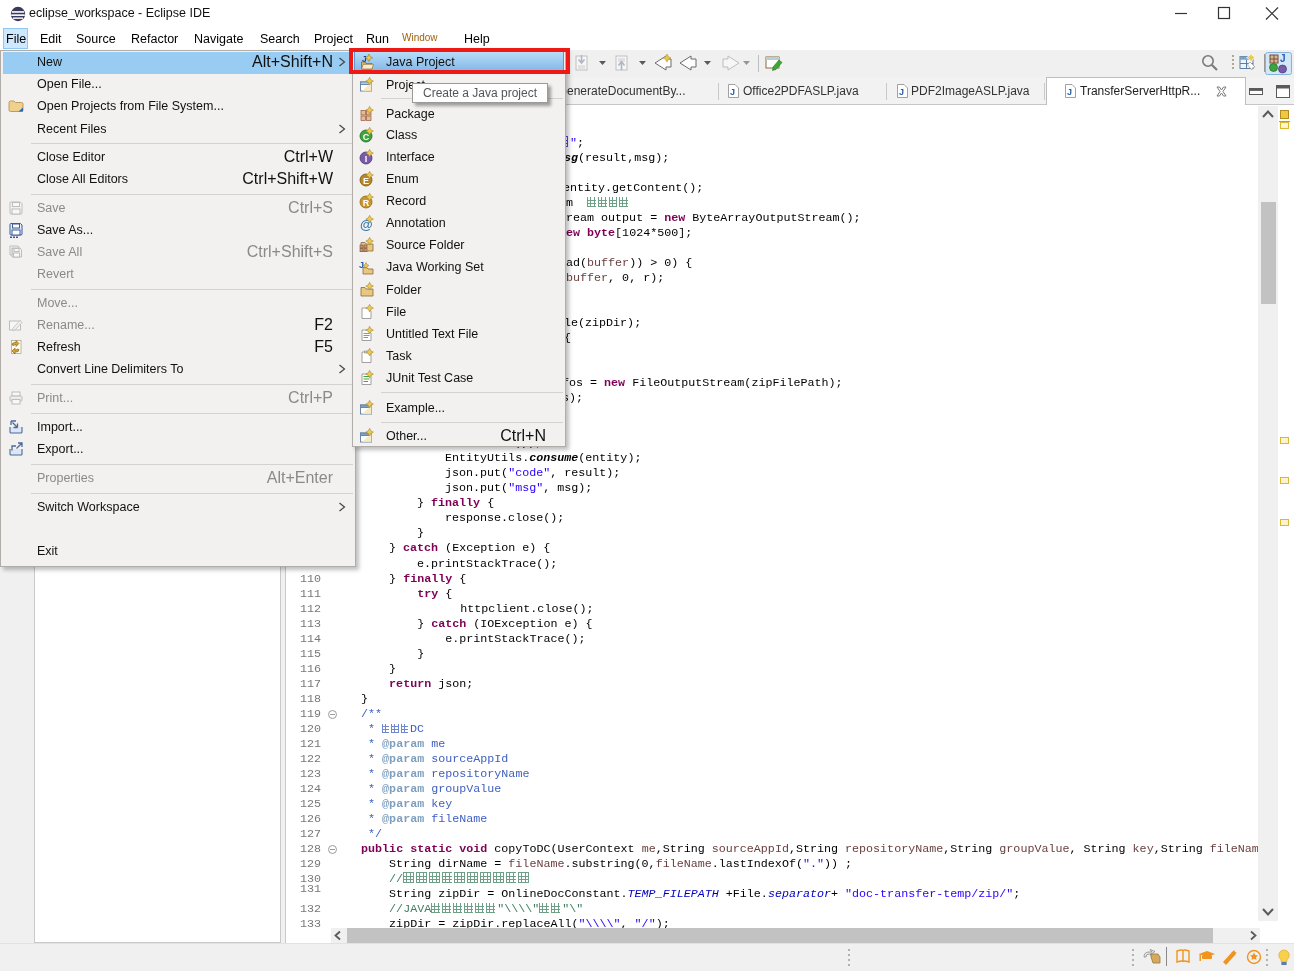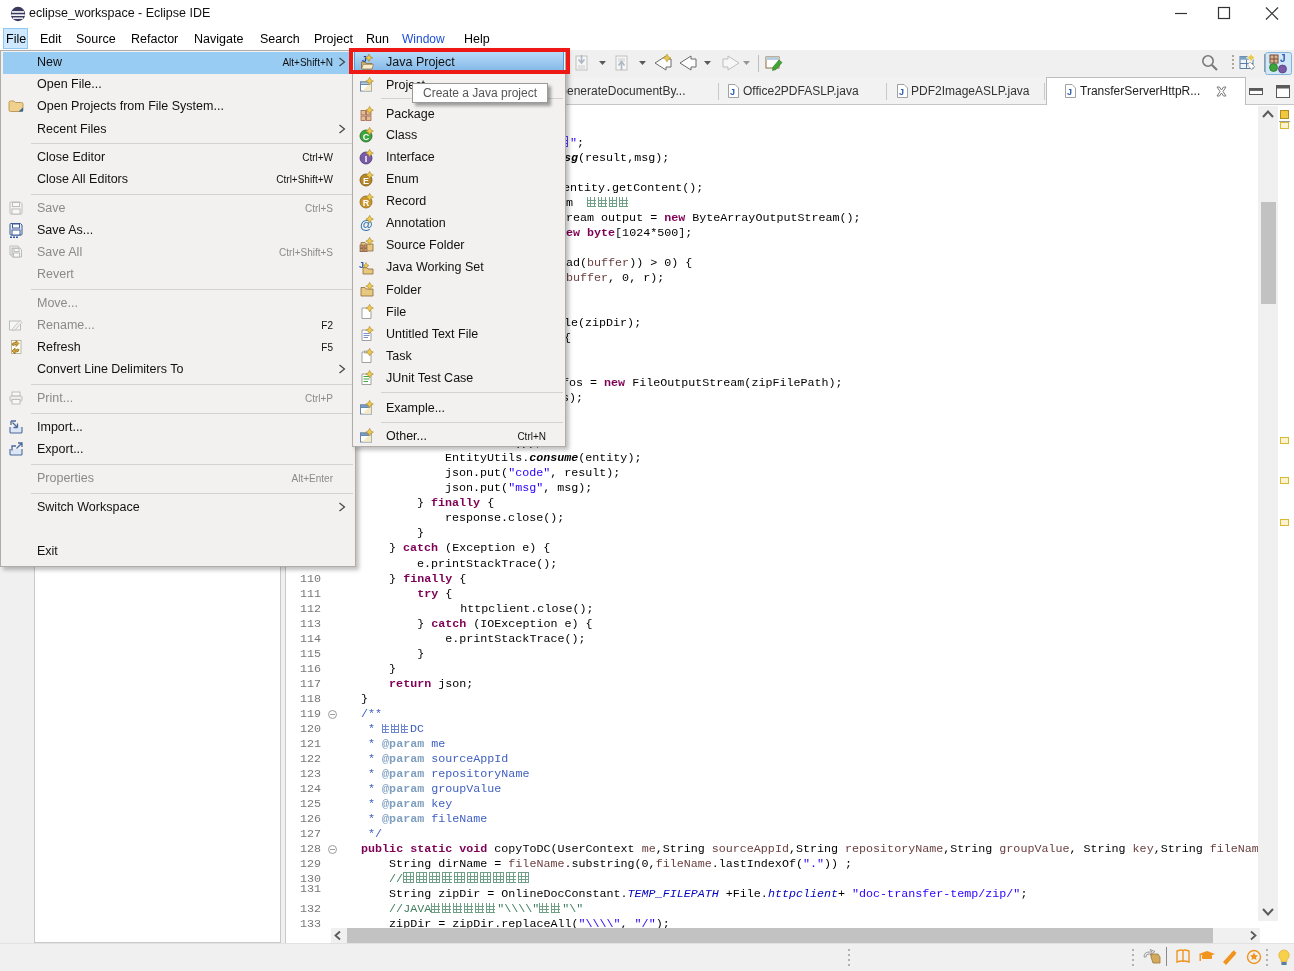--- a/index.html
+++ b/index.html
@@ -13,21 +13,21 @@
 .ct{color:#0000c0;font-weight:normal;font-style:italic}
 .pa{color:#6a3e3e}
 .it{font-style:italic}
 .cjk{display:inline-block;vertical-align:-1px;background:
  repeating-linear-gradient(90deg,currentColor 0 1px,transparent 1px 3.4px),
  repeating-linear-gradient(0deg,currentColor 0 1px,transparent 1px 3.2px);
  opacity:.75}
 .menu{position:absolute;background:#f2f1f0;border:1px solid #b0aca8;box-shadow:3px 3px 4px rgba(0,0,0,.25)}
 .mi{position:absolute;left:0;right:0;height:22px}
 .mi .lab{position:absolute;left:36px;top:50%;transform:translateY(-50%);font-size:12.5px;color:#111}
-.mi .sc{position:absolute;right:22px;top:50%;transform:translateY(-50%);font-size:10px;color:#111}
+.mi .sc{position:absolute;right:22px;top:50%;transform:translateY(-50%);font-size:16px;color:#111}
 .mi.dis .lab,.mi.dis .sc{color:#8a8a8a}
 .sep{position:absolute;left:30px;right:2px;height:1px;background:#d4d2d0}
 .arrow{position:absolute;right:9px;top:50%;transform:translateY(-50%);width:8px;height:10px}
 .icon{position:absolute;left:7px;top:50%;transform:translateY(-50%);width:16px;height:16px}
 .sicon{position:absolute;left:6px;top:50%;transform:translateY(-50%);width:17px;height:17px}
 .smi .lab{left:33px}
 .tabt{position:absolute;top:50%;transform:translateY(-50%);font-size:12px;color:#333;white-space:nowrap}
 </style></head><body>
 <div class="abs" style="left:0;top:0;width:1294px;height:50px;background:#fff"></div>
 <svg class="abs" style="left:10px;top:6px" width="16" height="16" viewBox="0 0 16 16">
@@ -45,21 +45,21 @@
 </svg>
 <div class="abs" style="left:3px;top:28px;width:25px;height:21px;background:#cde8ff;border:1px solid #90c8f2"></div>
 <div class="abs" style="left:6px;top:32px;font-size:12.5px;color:#000">File</div>
 <div class="abs" style="left:40px;top:32px;font-size:12.5px;color:#000">Edit</div>
 <div class="abs" style="left:76px;top:32px;font-size:12.5px;color:#000">Source</div>
 <div class="abs" style="left:131px;top:32px;font-size:12.5px;color:#000">Refactor</div>
 <div class="abs" style="left:194px;top:32px;font-size:12.5px;color:#000">Navigate</div>
 <div class="abs" style="left:260px;top:32px;font-size:12.5px;color:#000">Search</div>
 <div class="abs" style="left:314px;top:32px;font-size:12.5px;color:#000">Project</div>
 <div class="abs" style="left:366px;top:32px;font-size:12.5px;color:#000">Run</div>
-<div class="abs" style="left:402px;top:32px;font-size:12px;color:#1d4ed8">Window</div>
+<div class="abs" style="left:402px;top:32px;font-size:10px;color:#a16207">Window</div>
 <div class="abs" style="left:464px;top:32px;font-size:12.5px;color:#000">Help</div>
 <div class="abs" style="left:0;top:50px;width:1294px;height:27px;background:#f0f0f0"></div>
 <svg class="abs" style="left:570px;top:51px" width="230" height="26" viewBox="0 0 230 26">
 
 <g opacity=".55">
 <rect x="6" y="5" width="11" height="14" fill="#fbfbfb" stroke="#9a9a9a"></rect>
 <line x1="8" y1="15" x2="15" y2="15" stroke="#b0b0b0"></line>
       <line x1="8" y1="17" x2="15" y2="17" stroke="#b0b0b0"></line>
 <path d="M11.5 4 L11.5 11 M8.5 8.5 L11.5 12 L14.5 8.5" fill="none" stroke="#7a8aa0" stroke-width="1.6"></path>
 </g>
@@ -207,21 +207,21 @@
     <div class="abs mono" style="left:47px;top:706.0px">&nbsp;&nbsp;&nbsp;&nbsp;<span class="jd">&nbsp;* <span class="jt">@param</span> fileName</span></div>
     <div class="abs mono" style="left:14px;top:706.0px;width:20.5px;text-align:right;color:#787878">126</div>
     <div class="abs mono" style="left:47px;top:721.0px">&nbsp;&nbsp;&nbsp;&nbsp;<span class="jd">&nbsp;*/</span></div>
     <div class="abs mono" style="left:14px;top:721.0px;width:20.5px;text-align:right;color:#787878">127</div>
     <div class="abs mono" style="left:47px;top:736.0px">&nbsp;&nbsp;&nbsp;&nbsp;<span class="kw">public static void</span> copyToDC(UserContext <span class="pa">me</span>,String <span class="pa">sourceAppId</span>,String <span class="pa">repositoryName</span>,String <span class="pa">groupValue</span>, String <span class="pa">key</span>,String <span class="pa">fileName</span></div>
     <div class="abs mono" style="left:14px;top:736.0px;width:20.5px;text-align:right;color:#787878">128</div>
     <div class="abs mono" style="left:47px;top:751.1px">&nbsp;&nbsp;&nbsp;&nbsp;&nbsp;&nbsp;&nbsp;&nbsp;String dirName = <span class="pa">fileName</span>.substring(0,<span class="pa">fileName</span>.lastIndexOf(<span class="st">"."</span>)) ;</div>
     <div class="abs mono" style="left:14px;top:751.1px;width:20.5px;text-align:right;color:#787878">129</div>
     <div class="abs mono" style="left:47px;top:766.1px">&nbsp;&nbsp;&nbsp;&nbsp;&nbsp;&nbsp;&nbsp;&nbsp;<span class="cm">//<span style="letter-spacing:0"><span class="cjk" style="width:10.8px;height:11px;margin-right:2px"></span><span class="cjk" style="width:10.8px;height:11px;margin-right:2px"></span><span class="cjk" style="width:10.8px;height:11px;margin-right:2px"></span><span class="cjk" style="width:10.8px;height:11px;margin-right:2px"></span><span class="cjk" style="width:10.8px;height:11px;margin-right:2px"></span><span class="cjk" style="width:10.8px;height:11px;margin-right:2px"></span><span class="cjk" style="width:10.8px;height:11px;margin-right:2px"></span><span class="cjk" style="width:10.8px;height:11px;margin-right:2px"></span><span class="cjk" style="width:10.8px;height:11px;margin-right:2px"></span><span class="cjk" style="width:10.8px;height:11px;margin-right:2px"></span></span></span></div>
     <div class="abs mono" style="left:14px;top:766.1px;width:20.5px;text-align:right;color:#787878">130</div>
-    <div class="abs mono" style="left:47px;top:781.1px">&nbsp;&nbsp;&nbsp;&nbsp;&nbsp;&nbsp;&nbsp;&nbsp;String zipDir = OnlineDocConstant.<span class="ct">TEMP_FILEPATH</span> +File.<span class="ct">httpclient</span>+ <span class="st">"doc-transfer-temp/zip/"</span>;</div>
+    <div class="abs mono" style="left:47px;top:781.1px">&nbsp;&nbsp;&nbsp;&nbsp;&nbsp;&nbsp;&nbsp;&nbsp;String zipDir = OnlineDocConstant.<span class="ct">TEMP_FILEPATH</span> +File.<span class="ct">separator</span>+ <span class="st">"doc-transfer-temp/zip/"</span>;</div>
     <div class="abs mono" style="left:14px;top:776px;width:20.5px;text-align:left;color:#787878">131</div>
     <div class="abs mono" style="left:47px;top:796.2px">&nbsp;&nbsp;&nbsp;&nbsp;&nbsp;&nbsp;&nbsp;&nbsp;<span class="cm">//JAVA<span style="letter-spacing:0"><span class="cjk" style="width:9.0px;height:10px;margin-right:2px"></span><span class="cjk" style="width:9.0px;height:10px;margin-right:2px"></span><span class="cjk" style="width:9.0px;height:10px;margin-right:2px"></span><span class="cjk" style="width:9.0px;height:10px;margin-right:2px"></span><span class="cjk" style="width:9.0px;height:10px;margin-right:2px"></span><span class="cjk" style="width:9.0px;height:10px;margin-right:2px"></span></span>"\\\\"<span style="letter-spacing:0"><span class="cjk" style="width:9.5px;height:10px;margin-right:2px"></span><span class="cjk" style="width:9.5px;height:10px;margin-right:2px"></span></span>"\"</span></div>
     <div class="abs mono" style="left:14px;top:796.2px;width:20.5px;text-align:right;color:#787878">132</div>
     <div class="abs mono" style="left:47px;top:811.2px">&nbsp;&nbsp;&nbsp;&nbsp;&nbsp;&nbsp;&nbsp;&nbsp;zipDir = zipDir.replaceAll(<span class="st">"\\\\"</span>, <span class="st">"/"</span>);</div>
     <div class="abs mono" style="left:14px;top:811.2px;width:20.5px;text-align:right;color:#787878">133</div>
     <svg class="abs" style="left:42px;top:603.8px" width="9" height="9" viewBox="0 0 9 9">
       <circle cx="4.5" cy="4.5" r="4" fill="#fff" stroke="#9a9a9a"></circle>
       <line x1="2" y1="4.5" x2="7" y2="4.5" stroke="#9a9a9a"></line>
     </svg>
     <svg class="abs" style="left:42px;top:739.0px" width="9" height="9" viewBox="0 0 9 9">

